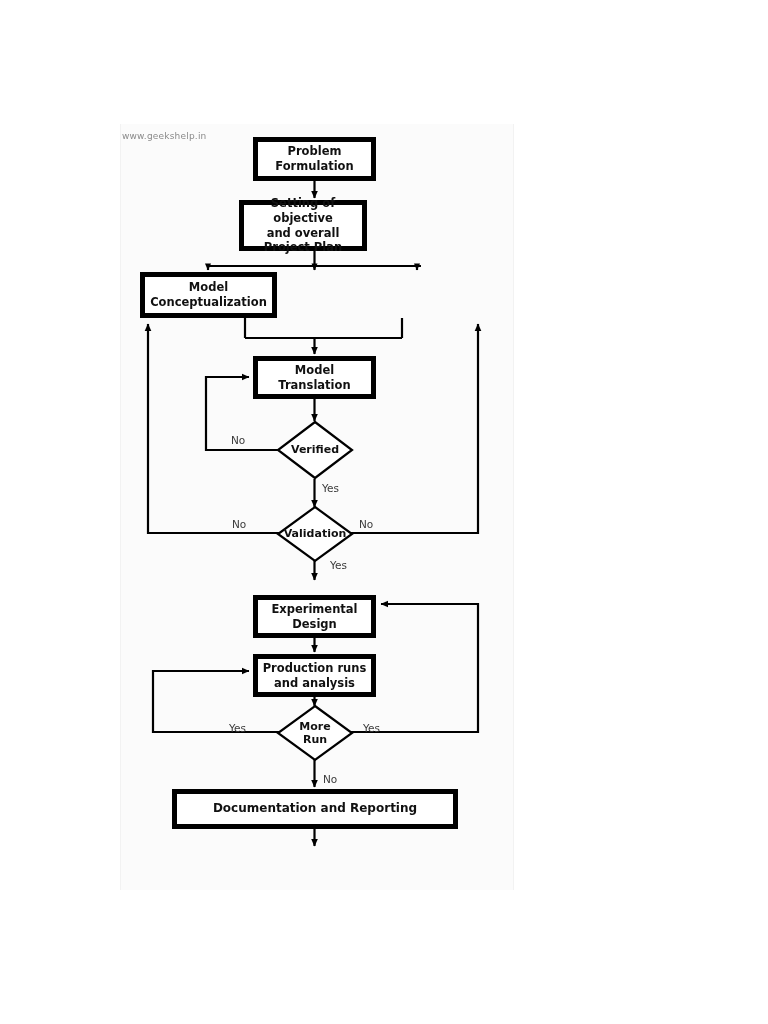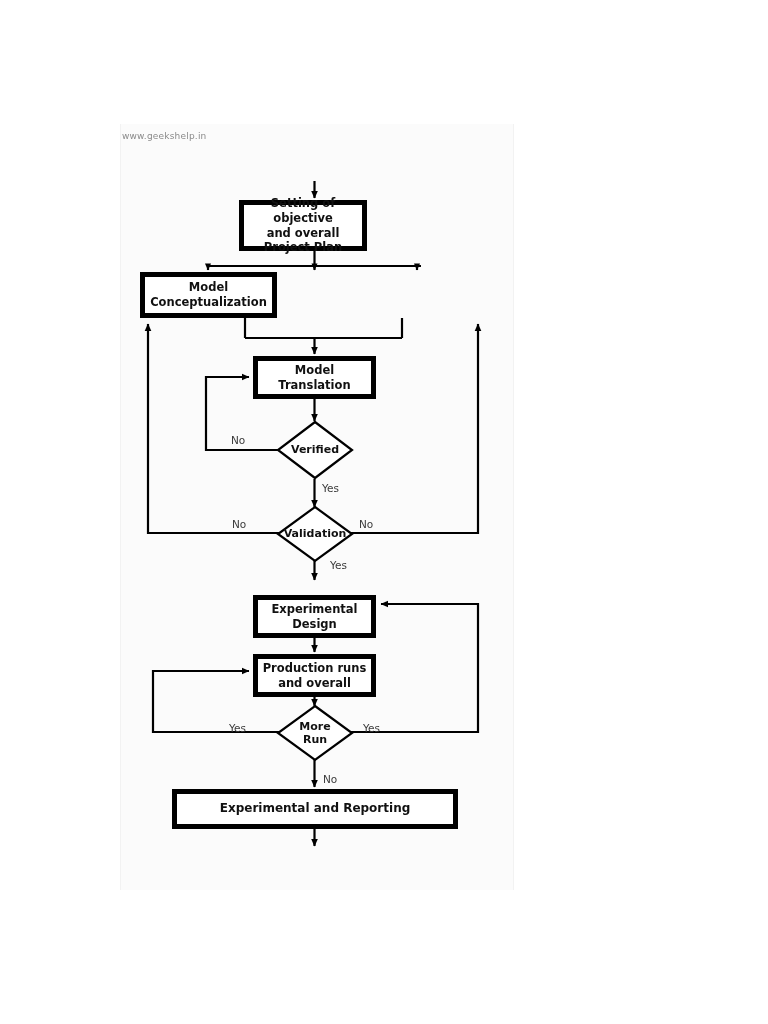--- a/index.html
+++ b/index.html
@@ -157,20 +157,24 @@
 
     <path class="thin" d="M281,732 L153,732 L153,671 L249,671" marker-end="url(#ah)"></path>
 
     <path class="thin" d="M348,732 L478,732 L478,604 L381,604" marker-end="url(#ah)"></path>
 
     <path class="thin" d="M314.5,759 L314.5,787" marker-end="url(#ah)"></path>
 
     <path class="thin" d="M314.5,829 L314.5,846" marker-end="url(#ah)"></path>
   </svg>
 
+  <div class="pbox" style="left:253px; top:137px; width:123px; height:44px;">
+    <span class="txt">Problem
+Formulation</span>
+  </div>
 
   <div class="pbox" style="left:239px; top:200px; width:128px; height:51px;">
     <span class="txt">Setting of objective
 and overall Project Plan</span>
   </div>
 
   <div class="pbox" style="left:140px; top:272px; width:137px; height:46px;">
     <span class="txt">Model
 Conceptualization</span>
   </div>
@@ -181,25 +185,25 @@
 Translation</span>
   </div>
 
   <div class="pbox" style="left:253px; top:582px; width:123px; height:43px;margin-top:13px;">
     <span class="txt">Experimental
 Design</span>
   </div>
 
   <div class="pbox" style="left:253px; top:654px; width:123px; height:43px;">
     <span class="txt">Production runs
-and overall</span>
+and analysis</span>
   </div>
 
   <div class="pbox wide" style="left:172px; top:789px; width:286px; height:40px;">
-    <span class="txt">Experimental and Reporting</span>
+    <span class="txt">Documentation and Reporting</span>
   </div>
 
 
   <div class="diamond" style="left:277px; top:421px; width:76px; height:58px;">
     <svg width="76" height="58" viewBox="0 0 76 58" xmlns="http://www.w3.org/2000/svg">
       <polygon points="38,1 75,29 38,57 1,29" fill="#ffffff" stroke="#000000" stroke-width="2.2"></polygon>
     </svg>
   </div>
   <div class="dlabel" style="left:277px; top:443px; width:76px;">Verified</div>
 

